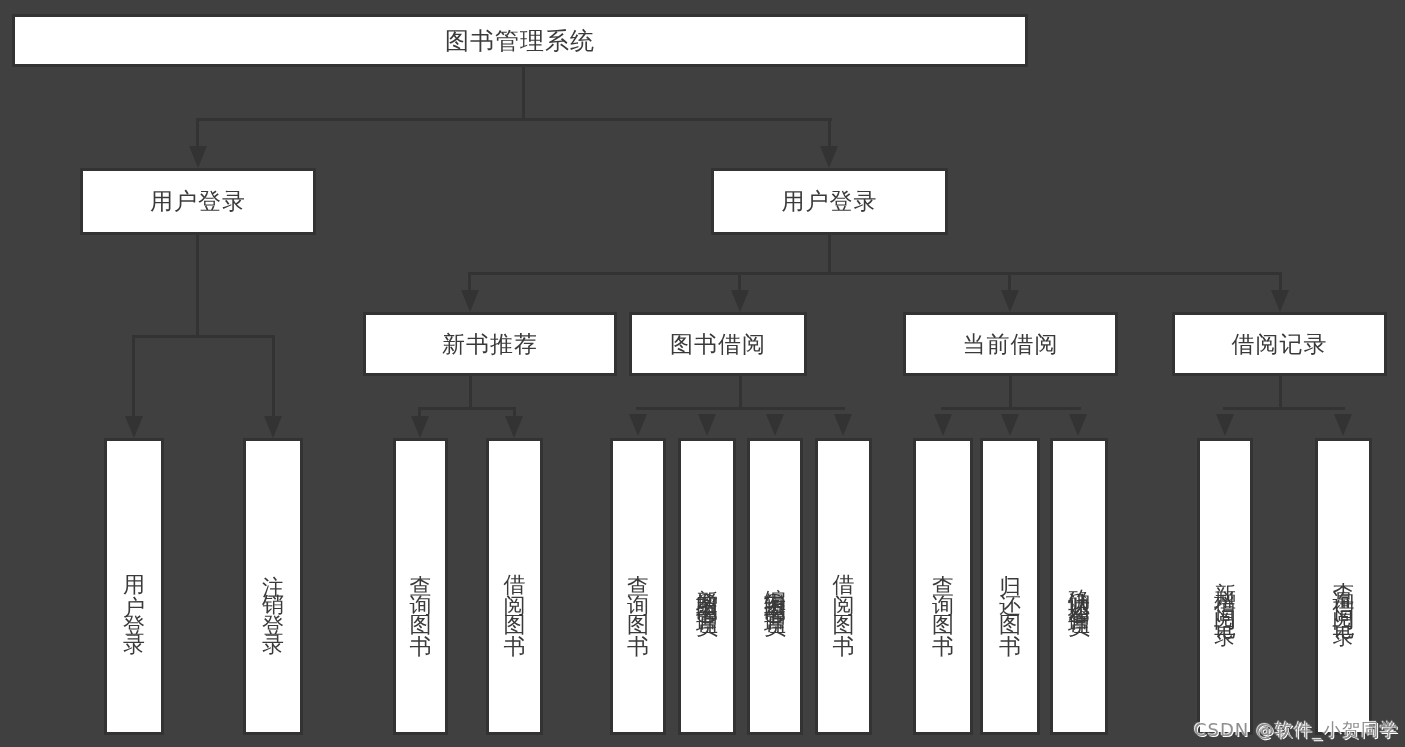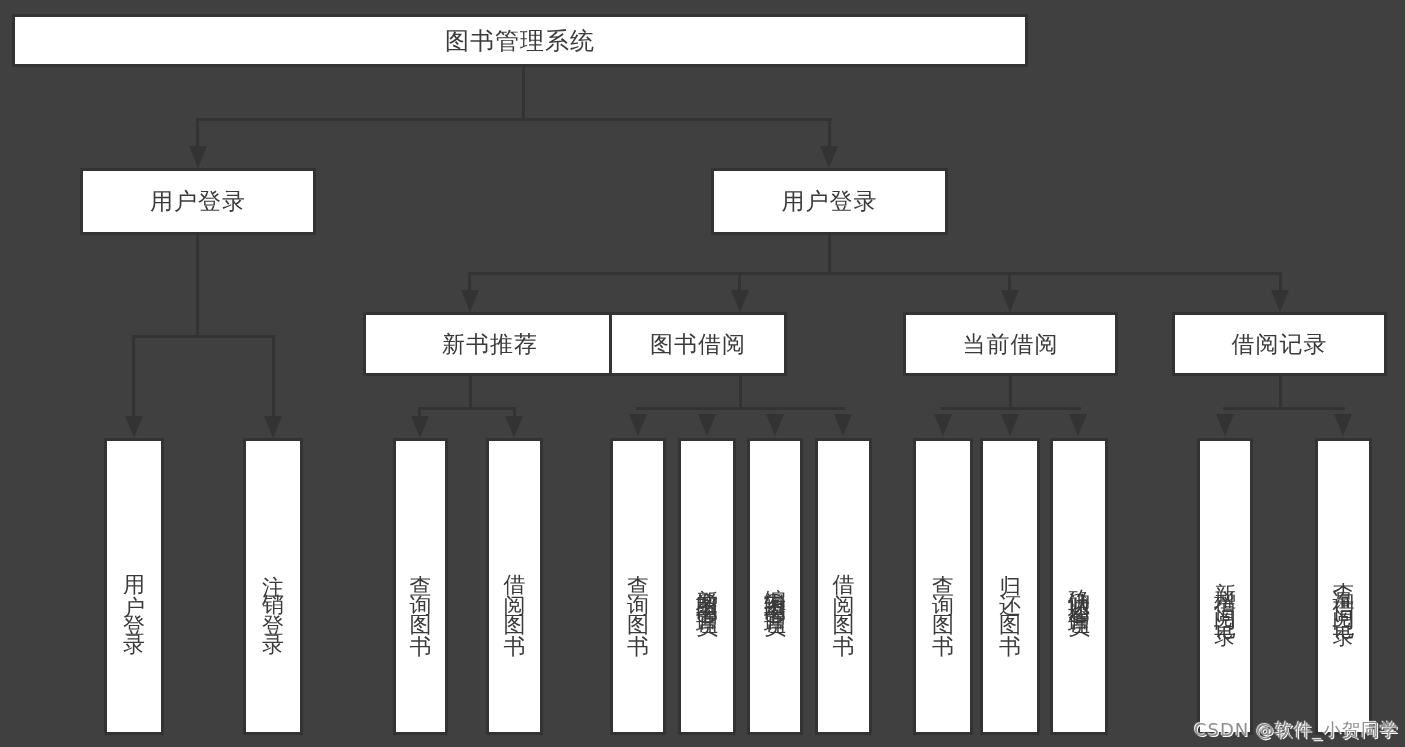--- a/index.html
+++ b/index.html
@@ -70,21 +70,21 @@
   <div class="vline" style="left:1008px;top:272px;height:22px;"></div>
   <div class="vline" style="left:1279px;top:272px;height:22px;"></div>
   <div class="arrow" style="left:461px;top:290px;"></div>
   <div class="arrow" style="left:731px;top:290px;"></div>
   <div class="arrow" style="left:1001px;top:290px;"></div>
   <div class="arrow" style="left:1271px;top:290px;"></div>
 
   <div class="box box-h" style="left:363px;top:312px;width:254px;height:64px;">
     <span>新书推荐</span>
   </div>
-  <div class="box box-h" style="left:609px;top:312px;width:178px;height:64px;">
+  <div class="box box-h" style="left:629px;top:312px;width:178px;height:64px;">
     <span>图书借阅</span>
   </div>
   <div class="box box-h" style="left:903px;top:312px;width:215px;height:64px;text-align:center;">
     <span>当前借阅</span>
   </div>
   <div class="box box-h" style="left:1172px;top:312px;width:215px;height:64px;">
     <span>借阅记录</span>
   </div>
 
   <div class="vline" style="left:469px;top:376px;height:34px;"></div>

